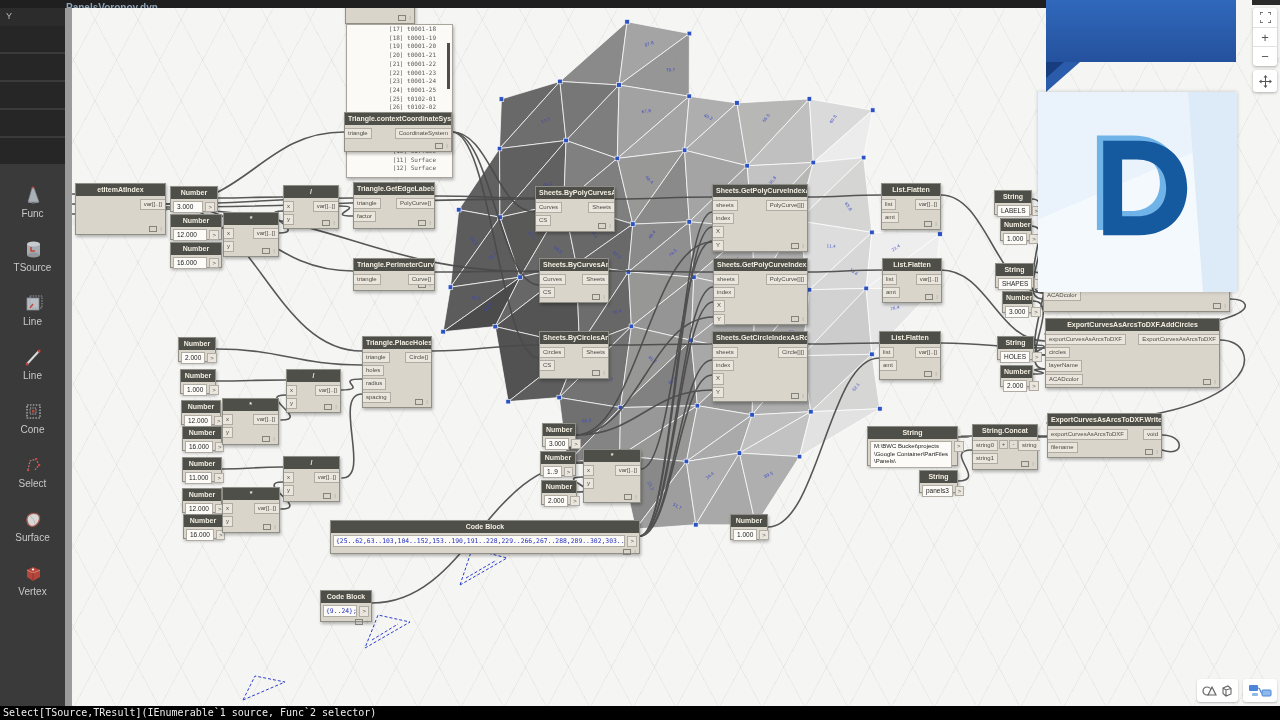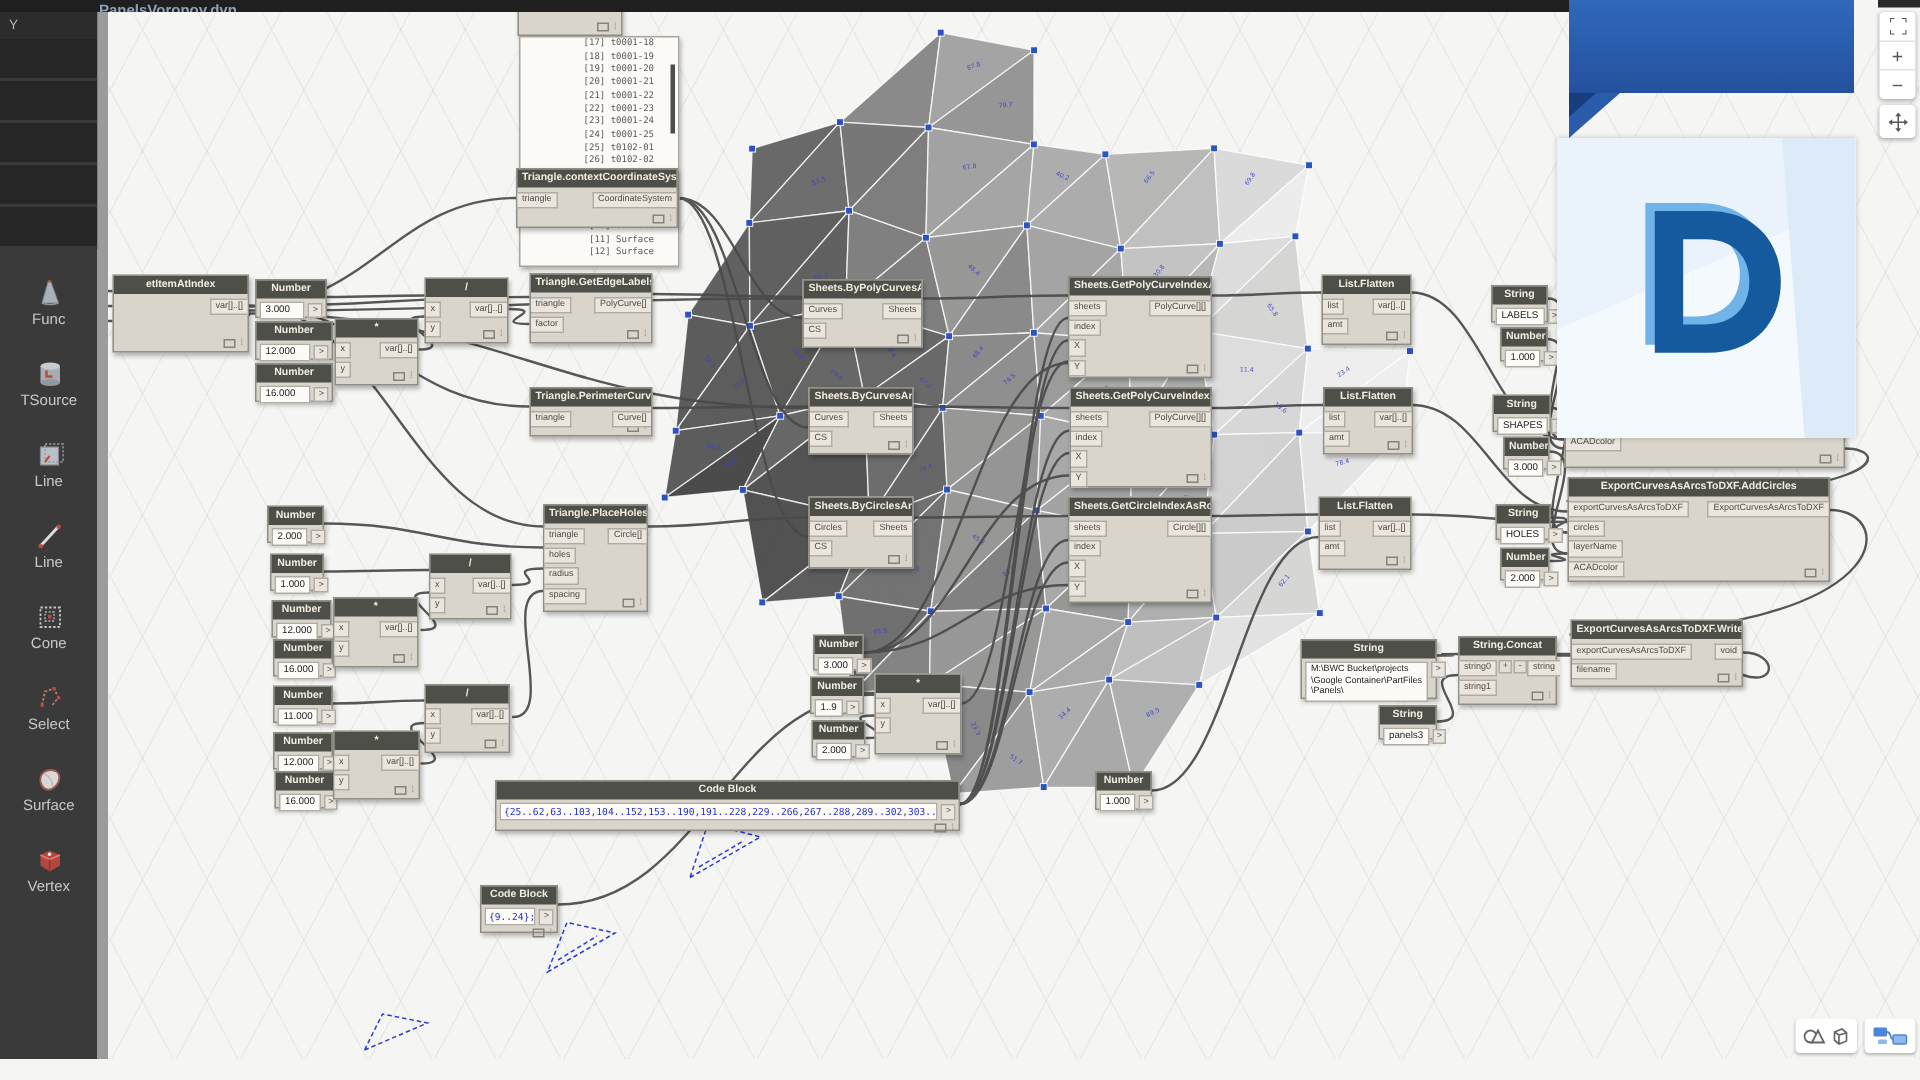--- a/index.html
+++ b/index.html
@@ -1197,14 +1197,17 @@
   </div>
   <div class="br-group" id="graph-toggle">
     <svg width="24" height="14" viewBox="0 0 24 14">
       <rect x="1" y="1" width="9" height="6" rx="1" fill="#4d86d8"></rect>
       <rect x="14" y="6" width="9" height="6" rx="1" fill="#8fb9e8" stroke="#4d86d8" stroke-width="1"></rect>
       <path d="M10,4 C13,4 12,9 14,9" fill="none" stroke="#4d86d8" stroke-width="1.2"></path>
       <rect x="4" y="9" width="6" height="3" rx="1" fill="#8fb9e8"></rect>
     </svg>
   </div>
 
+  <div id="console">
+    <div id="console-text">Select[TSource,TResult](IEnumerable`1 source, Func`2 selector)</div>
+  </div>
 
 </div>
 
 </body></html>

